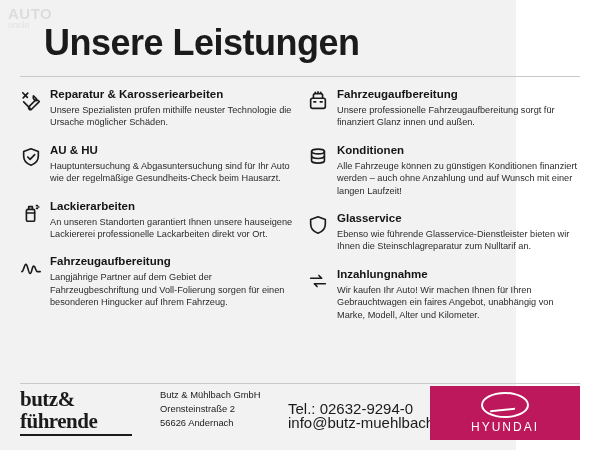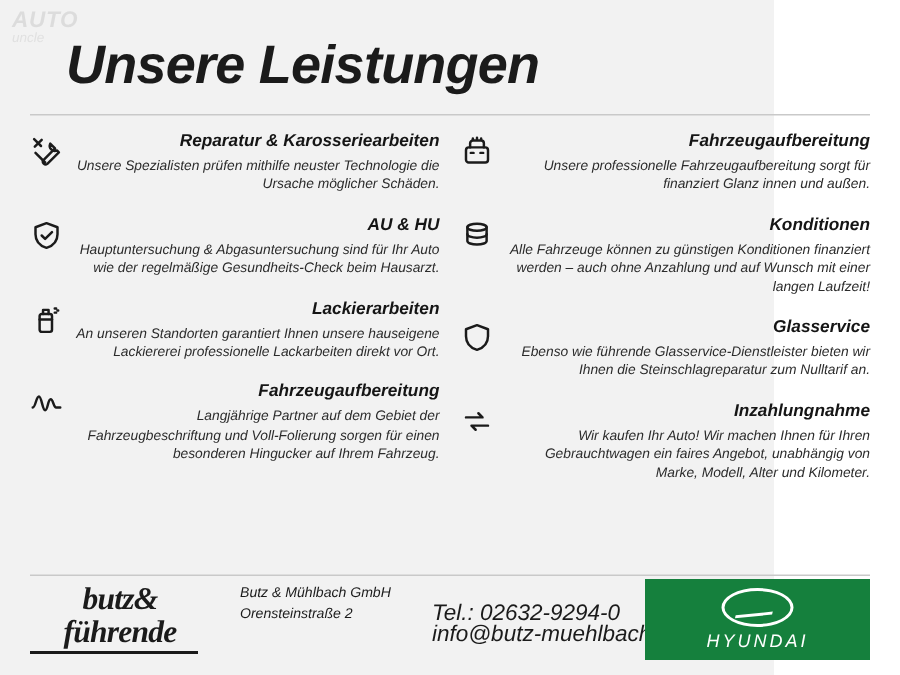--- a/index.html
+++ b/index.html
@@ -12,21 +12,20 @@
     overflow: hidden;
     font-family: "Liberation Sans", sans-serif;
     background: #ffffff;
   }
   .page {
     position: relative;
     width: 516px;
     height: 450px;
     background: #f2f2f2;
     box-sizing: border-box;
-    font-style: italic;
   }
   
   .watermark {
     position: absolute;
     top: 6px;
     left: 8px;
     width: 70px;
     height: 26px;
     opacity: 0.5;
   }
@@ -67,21 +66,20 @@
   .columns {
     position: absolute;
     top: 88px;
     left: 20px;
     width: 560px;
     display: flex;
     gap: 14px;
   }
   .col {
     width: 273px;
-    text-align: right;
   }
   .item {
     display: flex;
     margin-bottom: 15px;
   }
   .item-icon {
     width: 30px;
     min-width: 30px;
     padding-top: 2px;
     color: #1b1b1b;
@@ -122,21 +120,20 @@
     width: 560px;
     height: 56px;
   }
   .logo-left {
     position: absolute;
     left: 0;
     top: 2px;
     width: 120px;
     height: 50px;
     color: #1b1b1b;
-    text-align: center;
   }
   .logo-left .ll1 {
     font-family: "Liberation Serif", serif;
     font-size: 21px;
     font-weight: bold;
     line-height: 22px;
     letter-spacing: -0.5px;
   }
   .logo-left .ll2 {
     font-family: "Liberation Serif", serif;
@@ -166,21 +163,21 @@
     font-size: 15px;
     line-height: 14px;
     color: #1b1b1b;
   }
   .brand-badge {
     position: absolute;
     right: 0;
     top: 0;
     width: 150px;
     height: 54px;
-    background: #15803d;
+    background: #be185d;
     color: #ffffff;
     display: flex;
     flex-direction: column;
     align-items: center;
     justify-content: center;
   }
   .brand-badge .bb-name {
     font-size: 12px;
     letter-spacing: 2px;
     margin-top: 2px;
@@ -341,20 +338,21 @@
   <div class="footer">
     <div class="logo-left">
       <div class="ll1">butz&amp;</div>
       <div class="ll2">führende</div>
       <div class="ll-bar"></div>
     </div>
 
     <div class="addr">
       <div>Butz &amp; Mühlbach GmbH</div>
       <div>Orensteinstraße 2</div>
+      <div>56626 Andernach</div>
     </div>
 
     <div class="contact">
       <div>Tel.: 02632-9294-0</div>
       <div>info@butz-muehlbach.de</div>
     </div>
 
     <div class="brand-badge">
       <div class="brand-oval"></div>
       <div class="bb-name">HYUNDAI</div>

